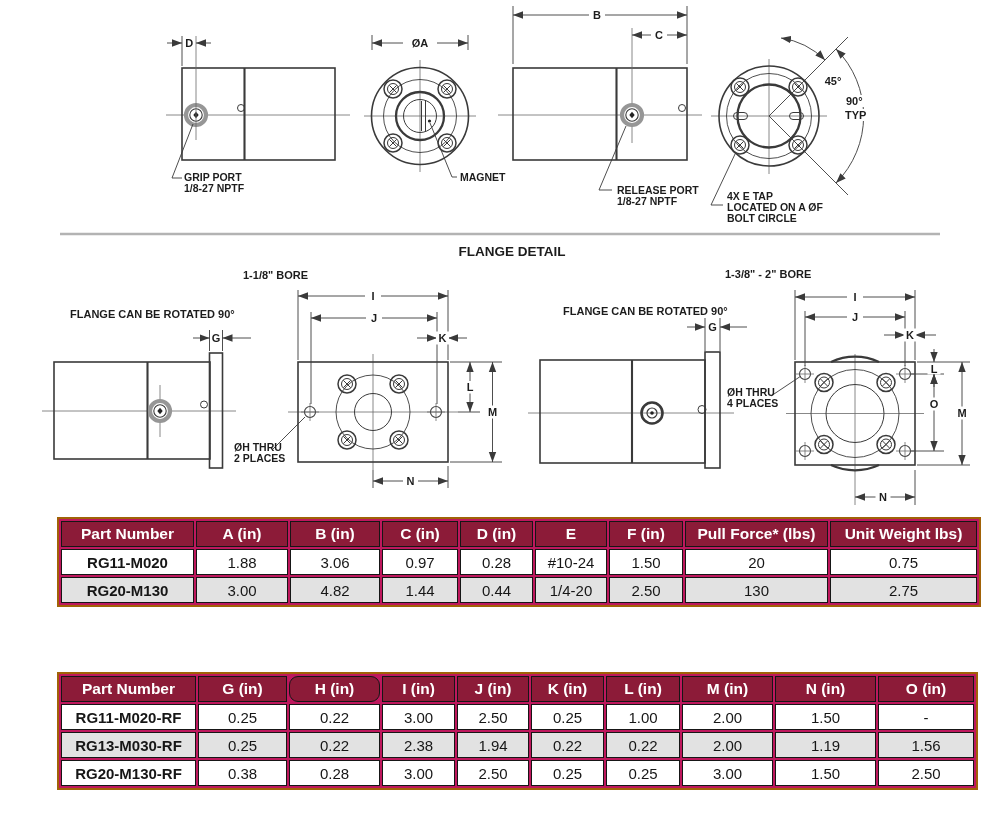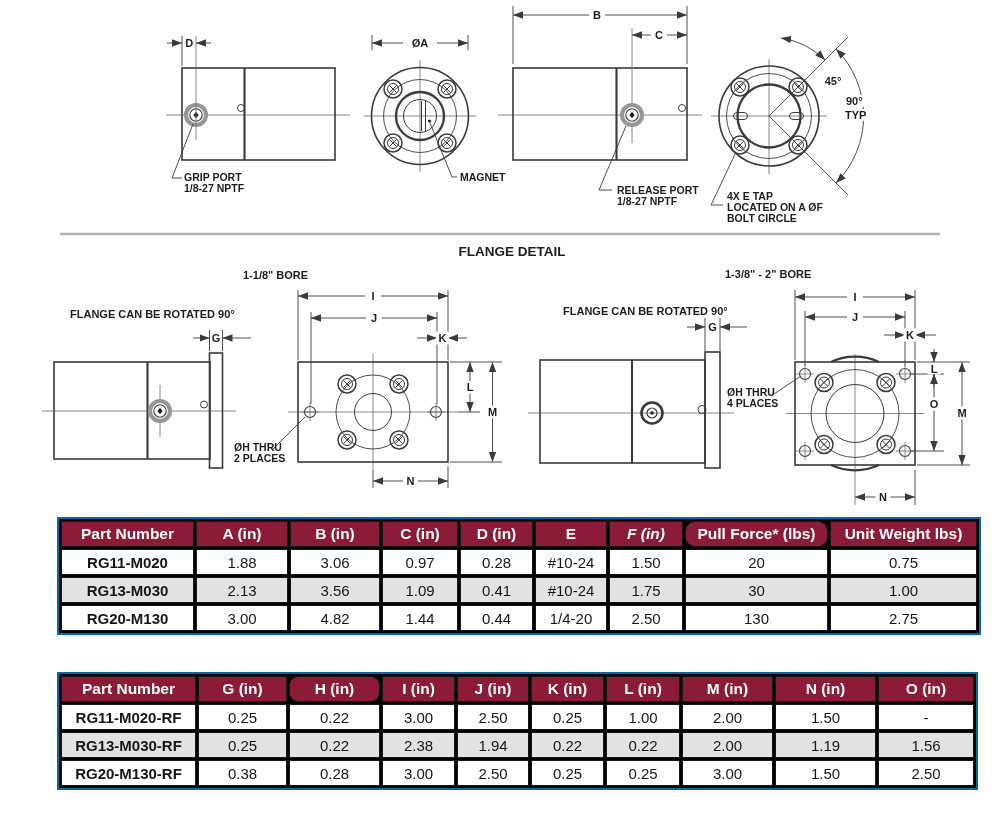--- a/index.html
+++ b/index.html
@@ -14,35 +14,35 @@
   .w22{stroke-width:2.3;}
   .cl{stroke:#6a6a6a;stroke-width:0.8;fill:none;}
   .dl{stroke:#3a3a3a;stroke-width:0.9;fill:none;}
   .wbg{fill:#ffffff;}
   svg text{font-family:"Liberation Sans",sans-serif;fill:#1c1c1c;}
   .dim{font-size:11px;font-weight:bold;}
   .lbl{font-size:10.5px;font-weight:bold;}
   .ttl{font-size:13.5px;font-weight:bold;}
   .bore{font-size:11px;font-weight:bold;}
   
-  .spec-table{position:absolute;border-collapse:separate;border-spacing:2px;background:#000000;
-    border:2px solid #0369a1;table-layout:fixed;}
+  .spec-table{position:absolute;border-collapse:separate;border-spacing:2px;background:#be185d;
+    border:2px solid #a16207;table-layout:fixed;}
   .spec-table th{background:var(--header-bg,#8C1B38);color:var(--header-text,#fff);
     font-weight:bold;font-size:15.5px;border:1px solid #161616;text-align:center;
     height:20px;padding:2px 1px;}
   .spec-table td{font-size:15px;border:1px solid #161616;text-align:center;color:#161616;
     height:19px;padding:2.5px 1px;background:#fff;}
   .spec-table td:first-child{font-weight:bold;}
   .spec-table tbody tr:nth-child(even) td{background:var(--row-alt,#E2E2E2);}
   #dim-table{left:57px;top:517px;width:886px;}
   #flange-table{left:57px;top:672px;width:886px;}
   #dim-table th:nth-child(1){width:129px;} #dim-table th:nth-child(2){width:88px;}
   #dim-table th:nth-child(3){width:86px;margin-top:41px;} #dim-table th:nth-child(4){width:72px;}
   #dim-table th:nth-child(5){width:69px;} #dim-table th:nth-child(6){width:68px;}
-  #dim-table th:nth-child(7){width:70px;font-style:italic;} #dim-table th:nth-child(8){width:139px;border-radius:10px;}
+  #dim-table th:nth-child(7){width:70px;} #dim-table th:nth-child(8){width:139px;}
   #dim-table th:nth-child(9){width:143px;margin-left:32px;}
   #flange-table th:nth-child(1){width:131px;} #flange-table th:nth-child(2){width:85px;}
   #flange-table th:nth-child(3){width:87px;border-radius:9px;} #flange-table th:nth-child(4){width:69px;}
   #flange-table th:nth-child(5){width:68px;} #flange-table th:nth-child(6){width:69px;}
   #flange-table th:nth-child(7){width:70px;} #flange-table th:nth-child(8){width:87px;}
   #flange-table th:nth-child(9){width:97px;} #flange-table th:nth-child(10){width:92px;}
 </style>
 </head>
 <body>
 
@@ -325,31 +325,20 @@
         <td>1.88</td>
         <td>3.06</td>
         <td>0.97</td>
         <td>0.28</td>
         <td>#10-24</td>
         <td>1.50</td>
         <td>20</td>
         <td>0.75</td>
       </tr>
       <tr>
-        <td>RG13-M030</td>
-        <td>2.13</td>
-        <td>3.56</td>
-        <td>1.09</td>
-        <td>0.41</td>
-        <td>#10-24</td>
-        <td>1.75</td>
-        <td>30</td>
-        <td>1.00</td>
-      </tr>
-      <tr>
         <td>RG20-M130</td>
         <td>3.00</td>
         <td>4.82</td>
         <td>1.44</td>
         <td>0.44</td>
         <td>1/4-20</td>
         <td>2.50</td>
         <td>130</td>
         <td>2.75</td>
       </tr>

